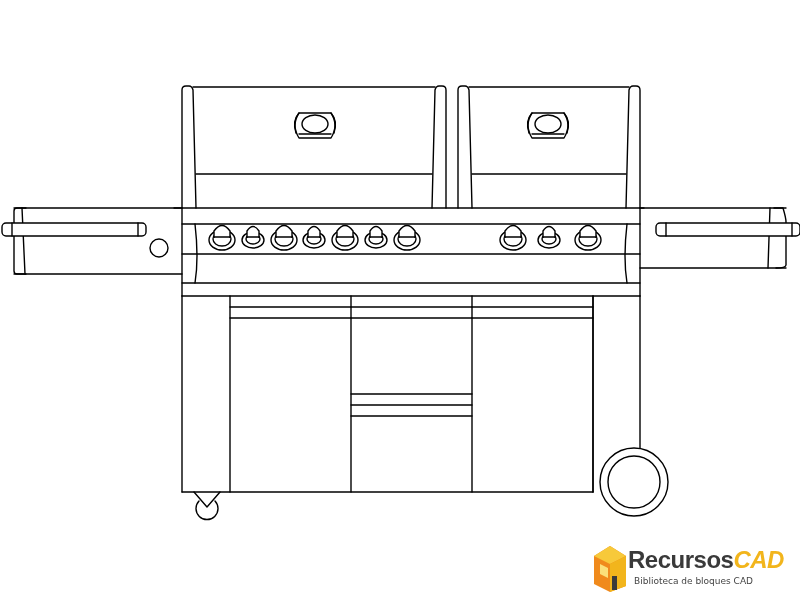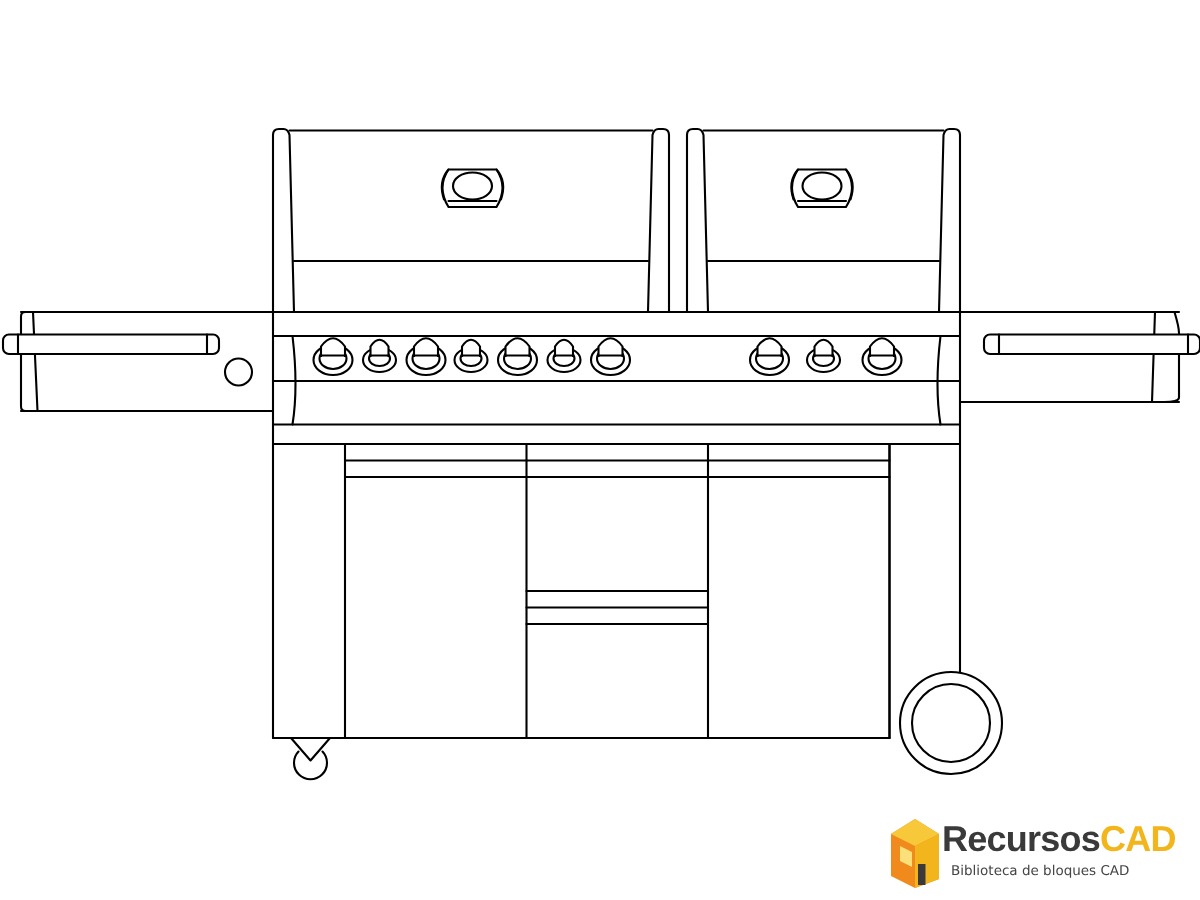--- a/index.html
+++ b/index.html
@@ -3,21 +3,21 @@
   <meta charset="utf-8">
   <style>
     html, body { margin: 0; padding: 0; background: #ffffff; }
     body { width: 800px; height: 600px; position: relative; overflow: hidden; }
     #canvas { position: absolute; left: 0; top: 0; width: 800px; height: 600px; }
     #canvas .ln { fill: none; stroke: #000000; stroke-width: 1.4; stroke-linejoin: round; stroke-linecap: round; }
     #canvas .fillw { fill: #ffffff; stroke: #000000; stroke-width: 1.4; }
     .logo { position: absolute; left: 590px; top: 540px; width: 210px; height: 56px; }
     .logo-text { position: absolute; left: 38px; top: 6px; font-family: "Liberation Sans", sans-serif; font-weight: bold; font-size: 24px; letter-spacing: -0.5px; line-height: 28px; white-space: nowrap; }
     .logo-text .a { color: #3a3a3a; margin-top: 24px; }
-    .logo-text .b { color: #f2b51c; }
+    .logo-text .b { color: #f2b51c; font-style: italic; }
     .logo-sub { position: absolute; left: 44px; top: 36px; font-family: "DejaVu Sans", sans-serif; font-size: 9px; color: #444444; white-space: nowrap; }
     .logo-mark { position: absolute; left: 2px; top: 2px; width: 36px; height: 50px; }
   </style>
 </head>
 <body>
 
 <svg id="canvas" viewBox="0 0 800 600" xmlns="http://www.w3.org/2000/svg">
   <g id="g-lids">
       <g class="grp">
         <path d="M182,208 L182,90 Q182,86 186,86 L189,86 Q192,86 193,90 L196,208" class="ln"></path>

